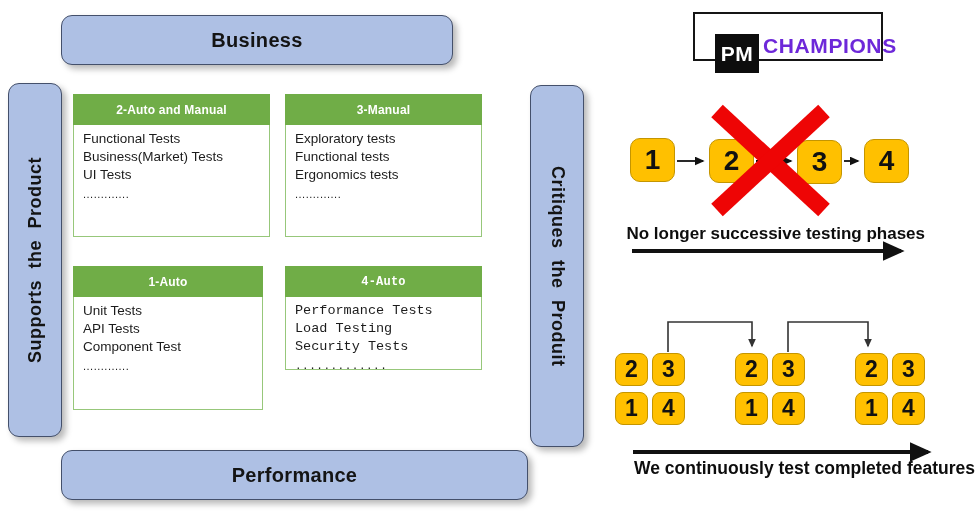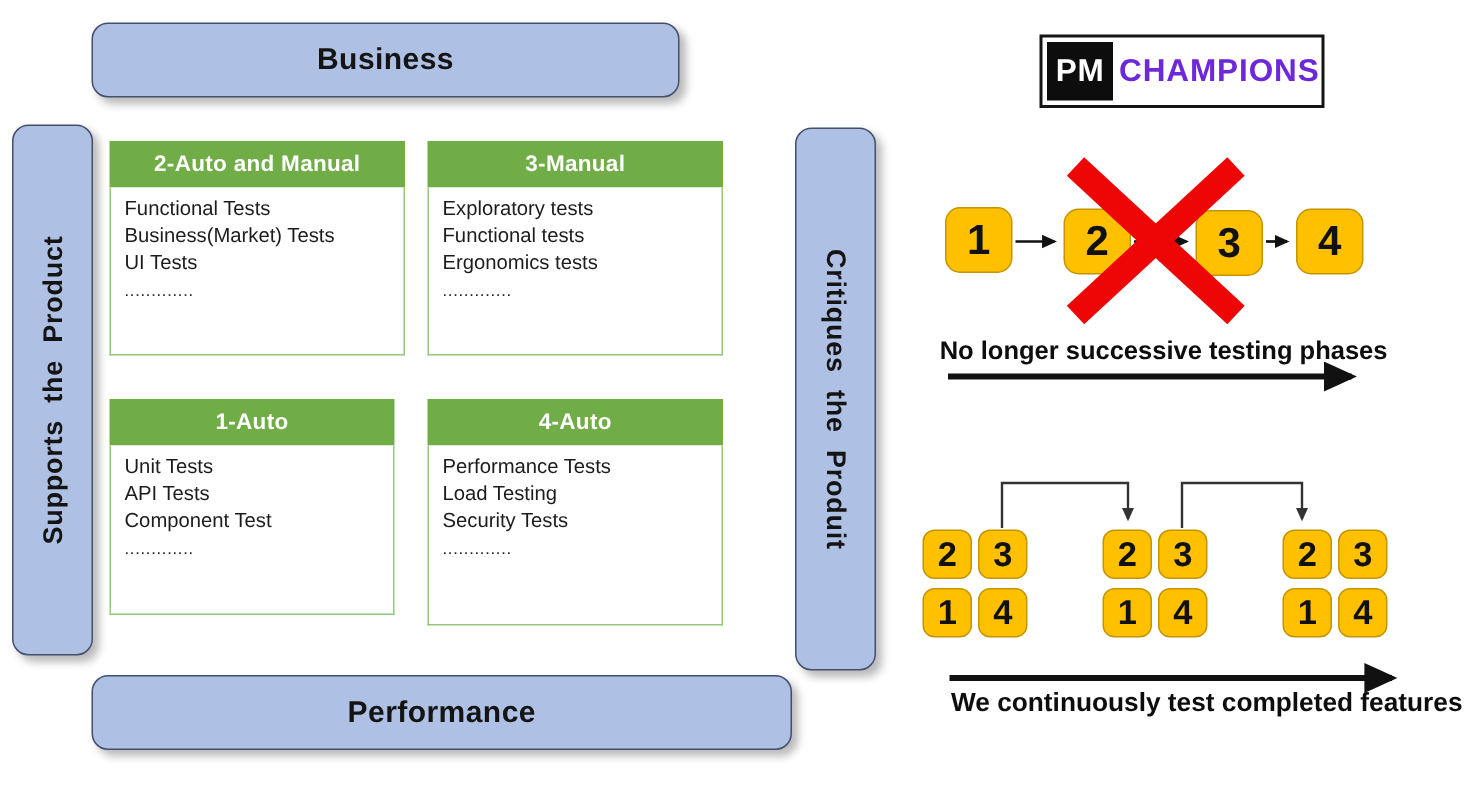--- a/index.html
+++ b/index.html
@@ -32,21 +32,21 @@
   .vtext { writing-mode: vertical-rl; }
   .vtext-up { writing-mode: vertical-rl; transform: rotate(180deg); }
 
   
   .qcard { position: absolute; box-sizing: border-box; }
   .qhead {
     height: 31px;
     background: #70ad47;
     color: #ffffff;
     font-weight: 700;
-    font-size: 15px;
+    font-size: 12px;
     display: flex; align-items: center; justify-content: center;
     letter-spacing: 0.2px;
   }
   .qbody {
     background: #ffffff;
     border: 1px solid #97c77a;
     border-top: none;
     box-sizing: border-box;
     height: calc(100% - 31px);
     padding: 5px 9px;
@@ -56,23 +56,22 @@
   }
   .qdots { font-size: 11px; letter-spacing: 0.5px; margin-top: 3px; }
 
   
   .logo {
     position: absolute;
     left: 693px; top: 12px; width: 190px; height: 49px;
     background: #ffffff;
     border: 2px solid #151515;
     box-sizing: border-box;
-    display: flex; align-items: center;
-    padding: 3px;
-    margin-top: 11px;
+    display: flex; 
+    padding: 20px;
   }
   .logo-badge {
     width: 44px; height: 39px;
     background: #0d0d0d; color: #ffffff;
     display: flex; align-items: center; justify-content: center;
     font-weight: 700; font-size: 21px; letter-spacing: 0.5px;
     flex: 0 0 auto;
   }
   .logo-name {
     font-weight: 700; font-size: 21px; color: #6d28d9;
@@ -156,21 +155,21 @@
   <div class="qcard" style="left:73px; top:266px; width:190px; height:144px;">
     <div class="qhead">1-Auto</div>
     <div class="qbody">
       <div>Unit Tests</div>
       <div>API Tests</div>
       <div>Component Test</div>
       <div class="qdots">.............</div>
     </div>
   </div>
 
-  <div class="qcard" style="left:285px; top:266px; width:197px; height:151px;">
+  <div class="qcard" style="left:285px; top:266px; width:197px; height:104px;font-family:Liberation Mono, monospace;">
     <div class="qhead">4-Auto</div>
     <div class="qbody">
       <div>Performance Tests</div>
       <div>Load Testing</div>
       <div>Security Tests</div>
       <div class="qdots">.............</div>
     </div>
   </div>
 
   <div class="logo">

